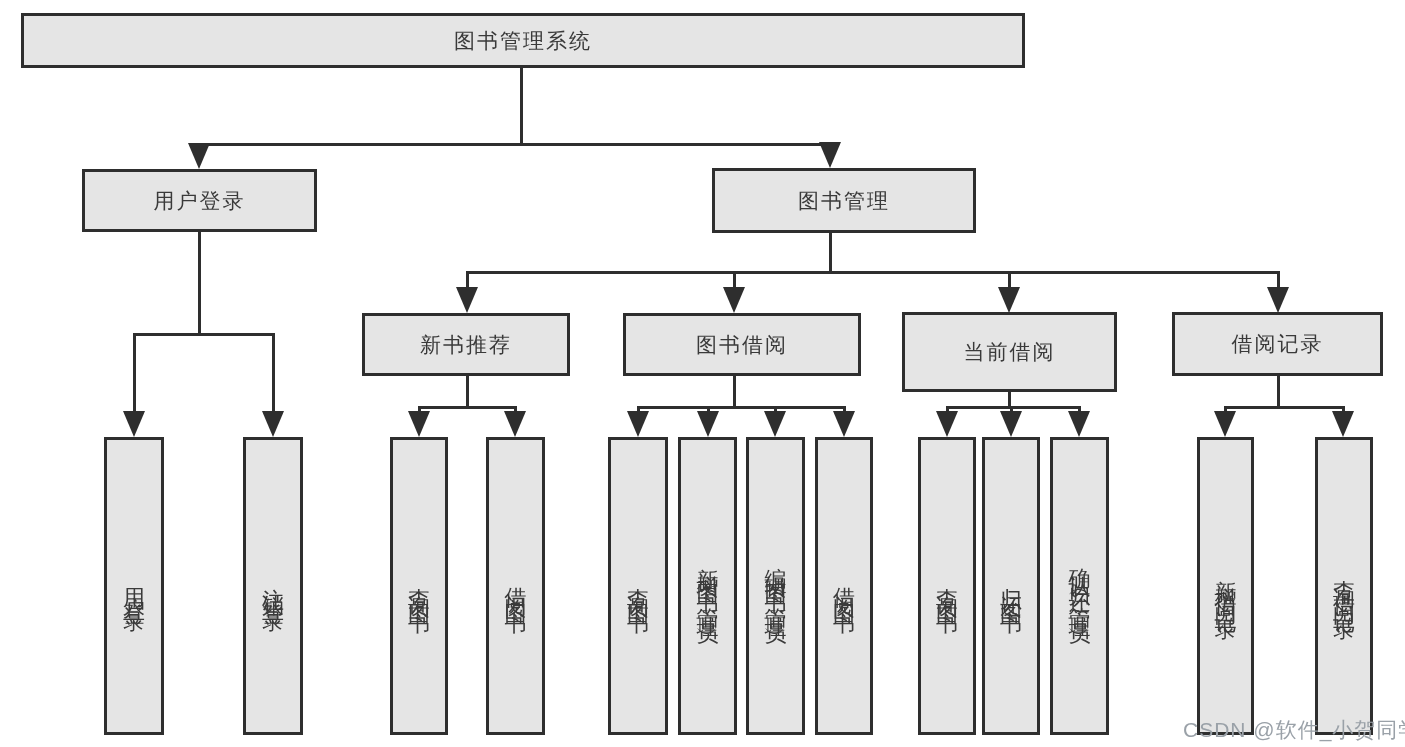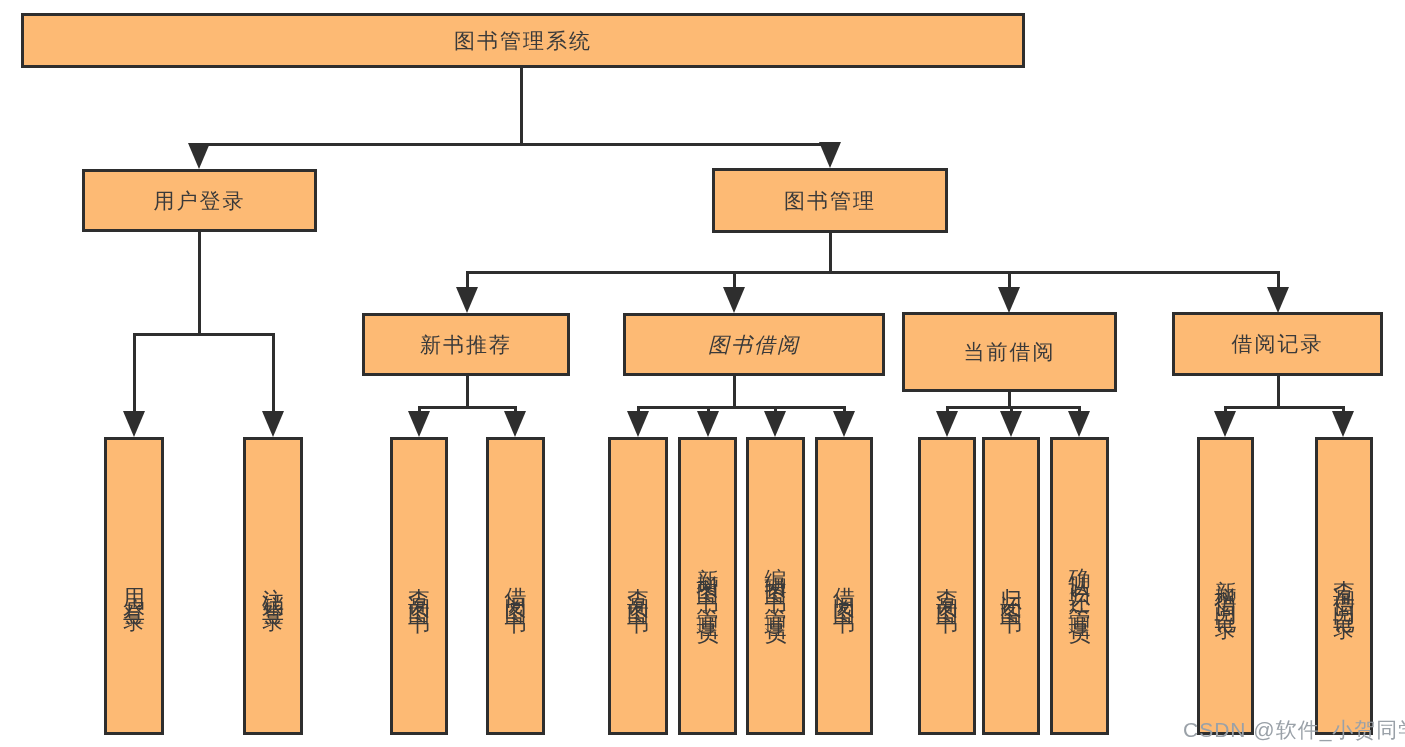--- a/index.html
+++ b/index.html
@@ -11,21 +11,21 @@
   .canvas{
     position:relative;
     width:1405px;height:747px;
     background:#ffffff;
     overflow:hidden;
   }
   .box{
     position:absolute;
     box-sizing:border-box;
     border:3px solid var(--line);
-    background:#fdba74;
+    background:#e5e5e5;
     display:flex;
     align-items:center;
     justify-content:center;
     color:var(--text);
     font-size:21px;
     letter-spacing:2px;
     text-align:center;
   }
   .leaf .vtext{
     writing-mode:vertical-rl;
@@ -113,24 +113,24 @@
   <div class="vl" style="left:1277px;top:376px;height:33px;"></div>
   <div class="hl" style="left:1224px;top:406px;width:119px;"></div>
   <div class="vl" style="left:1224px;top:406px;height:20px;"></div>
   <div class="arr" style="left:1214px;top:411px;"></div>
   <div class="vl" style="left:1342px;top:406px;height:20px;"></div>
   <div class="arr" style="left:1332px;top:411px;"></div>
 
   <div class="box" style="left:21px;top:13px;width:1004px;height:55px;">图书管理系统</div>
 
   <div class="box" style="left:82px;top:169px;width:235px;height:63px;">用户登录</div>
-  <div class="box" style="left:712px;top:168px;width:236px;height:65px;">图书管理</div>
+  <div class="box" style="left:712px;top:168px;width:264px;height:65px;">图书管理</div>
 
   <div class="box" style="left:362px;top:313px;width:208px;height:63px;">新书推荐</div>
-  <div class="box" style="left:623px;top:313px;width:262px;height:63px;font-style:italic;">图书借阅</div>
+  <div class="box" style="left:623px;top:313px;width:238px;height:63px;">图书借阅</div>
   <div class="box" style="left:902px;top:312px;width:215px;height:80px;">当前借阅</div>
   <div class="box" style="left:1172px;top:312px;width:211px;height:64px;">借阅记录</div>
 
   <div class="box leaf" style="left:104px;top:437px;width:60px;height:298px;">
     <span class="vtext">用户登录</span>
   </div>
   <div class="box leaf" style="left:243px;top:437px;width:60px;height:298px;">
     <span class="vtext">注销登录</span>
   </div>
 

